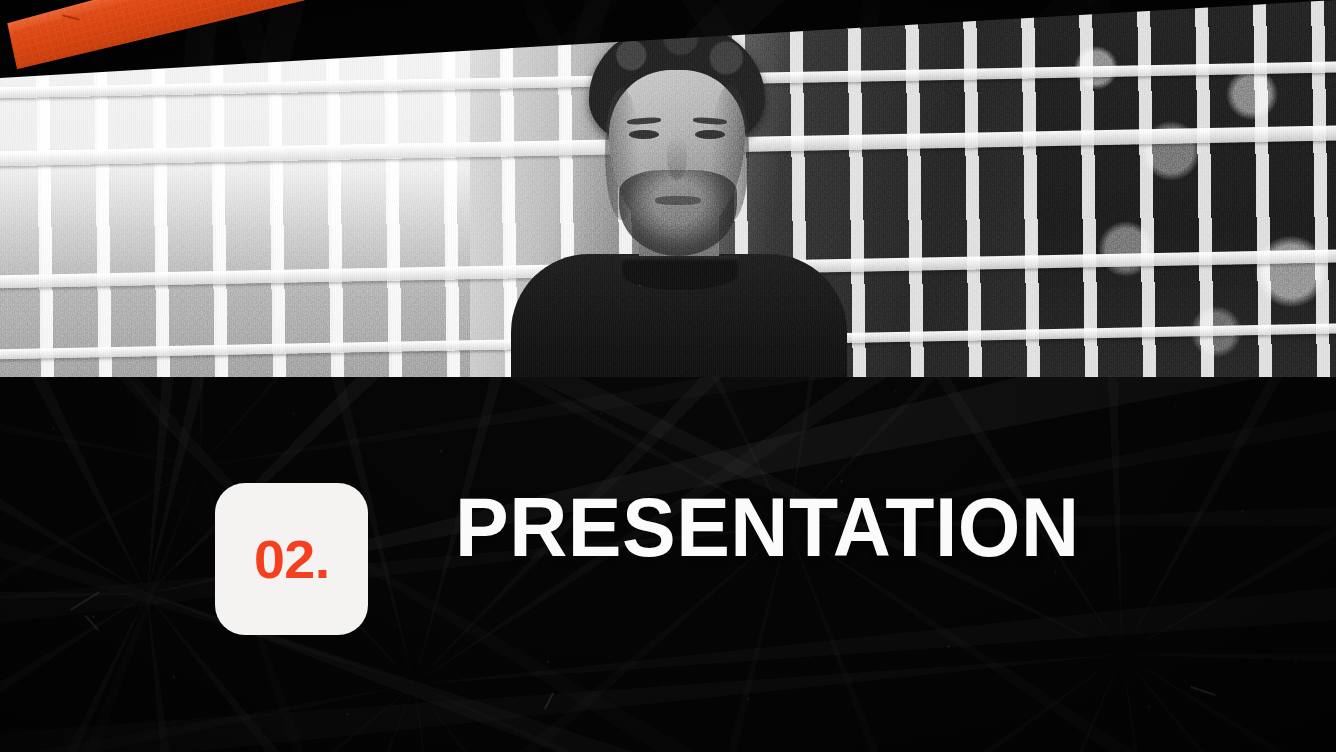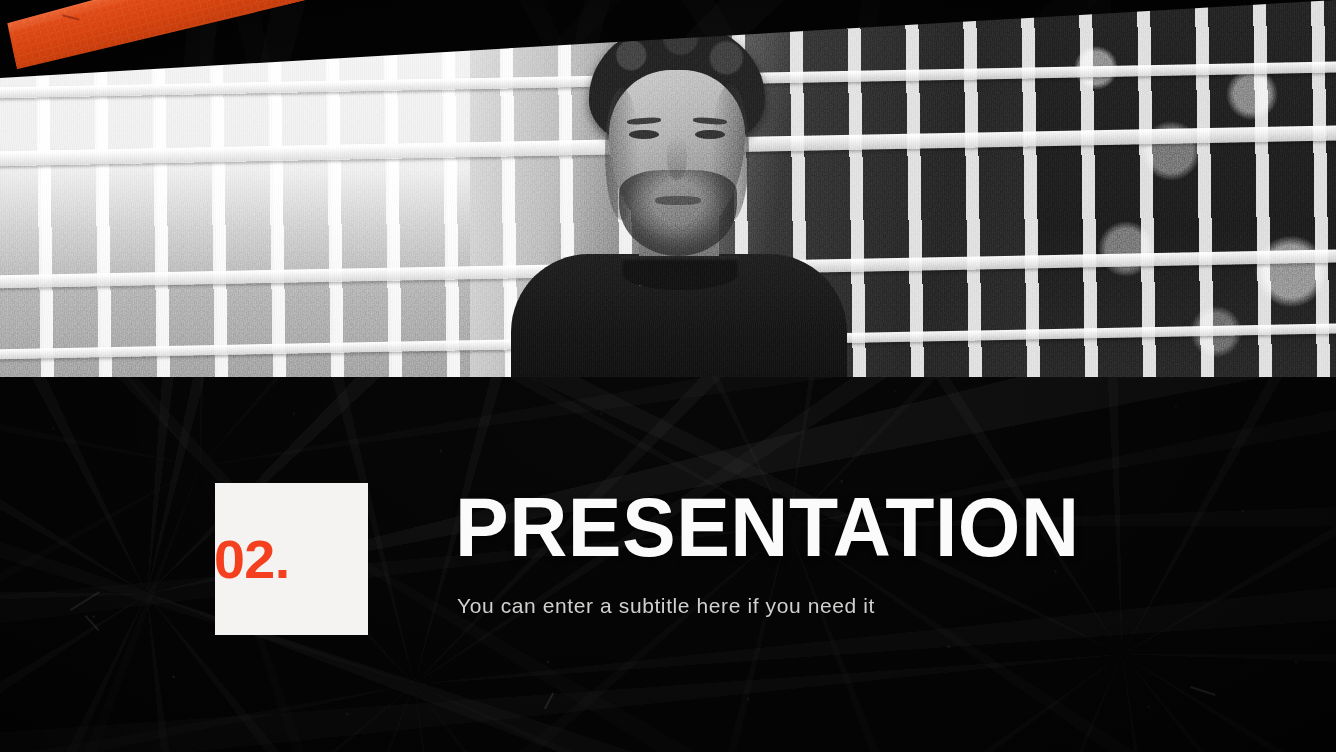--- a/index.html
+++ b/index.html
@@ -325,21 +325,22 @@
   
   #number-badge {
     position: absolute;
     left: 215px;
     top: 483px;
     width: 153px;
     height: 152px;
     background: #f4f3f1;
     display: flex;
     align-items: center;
-    justify-content: flex-start;
+    justify-content: center;
+    border-radius: 30px;
   }
   #number-badge .num {
     font-family: "Liberation Sans", sans-serif;
     font-weight: 700;
     font-size: 54px;
     letter-spacing: -0.5px;
     color: #f4401f;
     line-height: 1;
     transform: scaleX(1.03);
   }
@@ -429,16 +430,15 @@
     <div class="tape-crease"></div>
 
   </div>
 
   <div id="number-badge">
     <span class="num">02.</span>
   </div>
 
   <div id="headline-block">
     <h1 id="slide-title">PRESENTATION</h1>
-    <p id="slide-subtitle">You can enter a subtitle here if you need it</p>
   </div>
 
 </div>
 
 </body></html>

